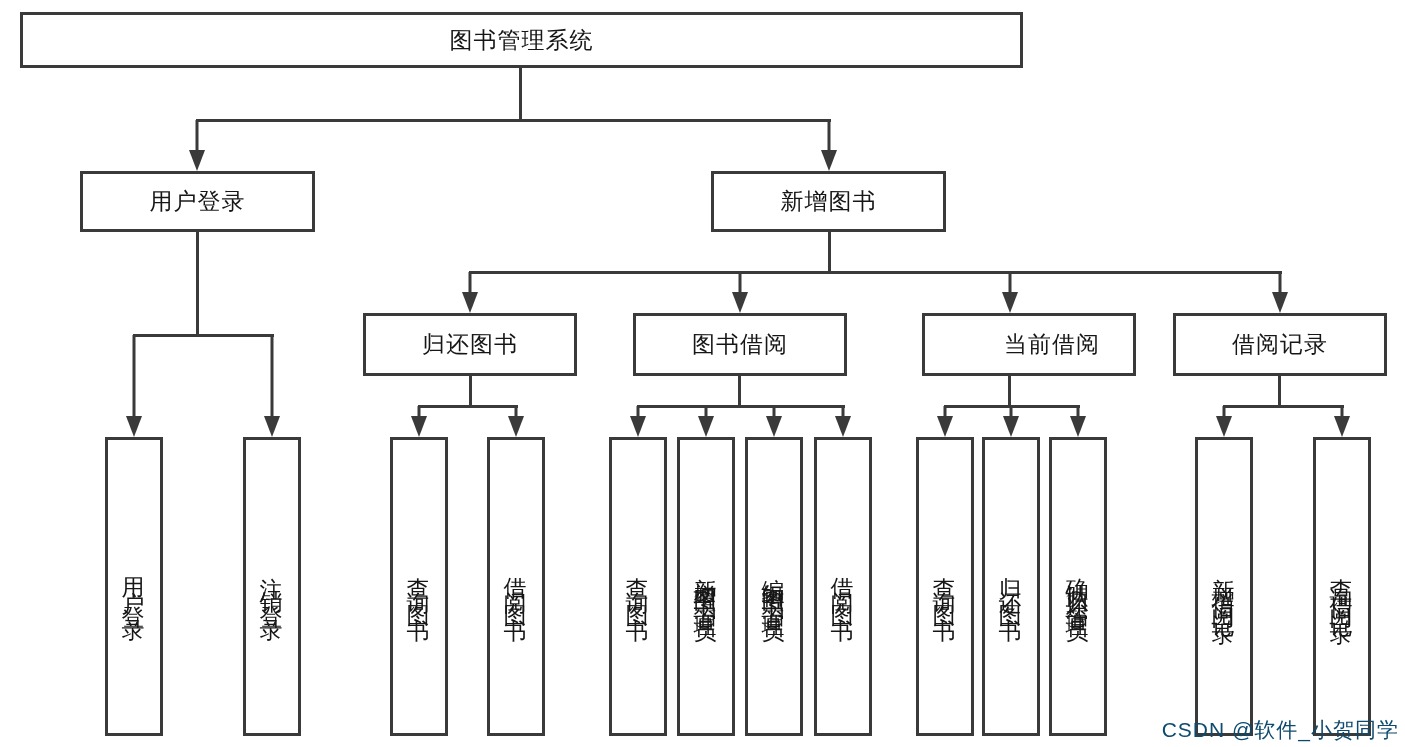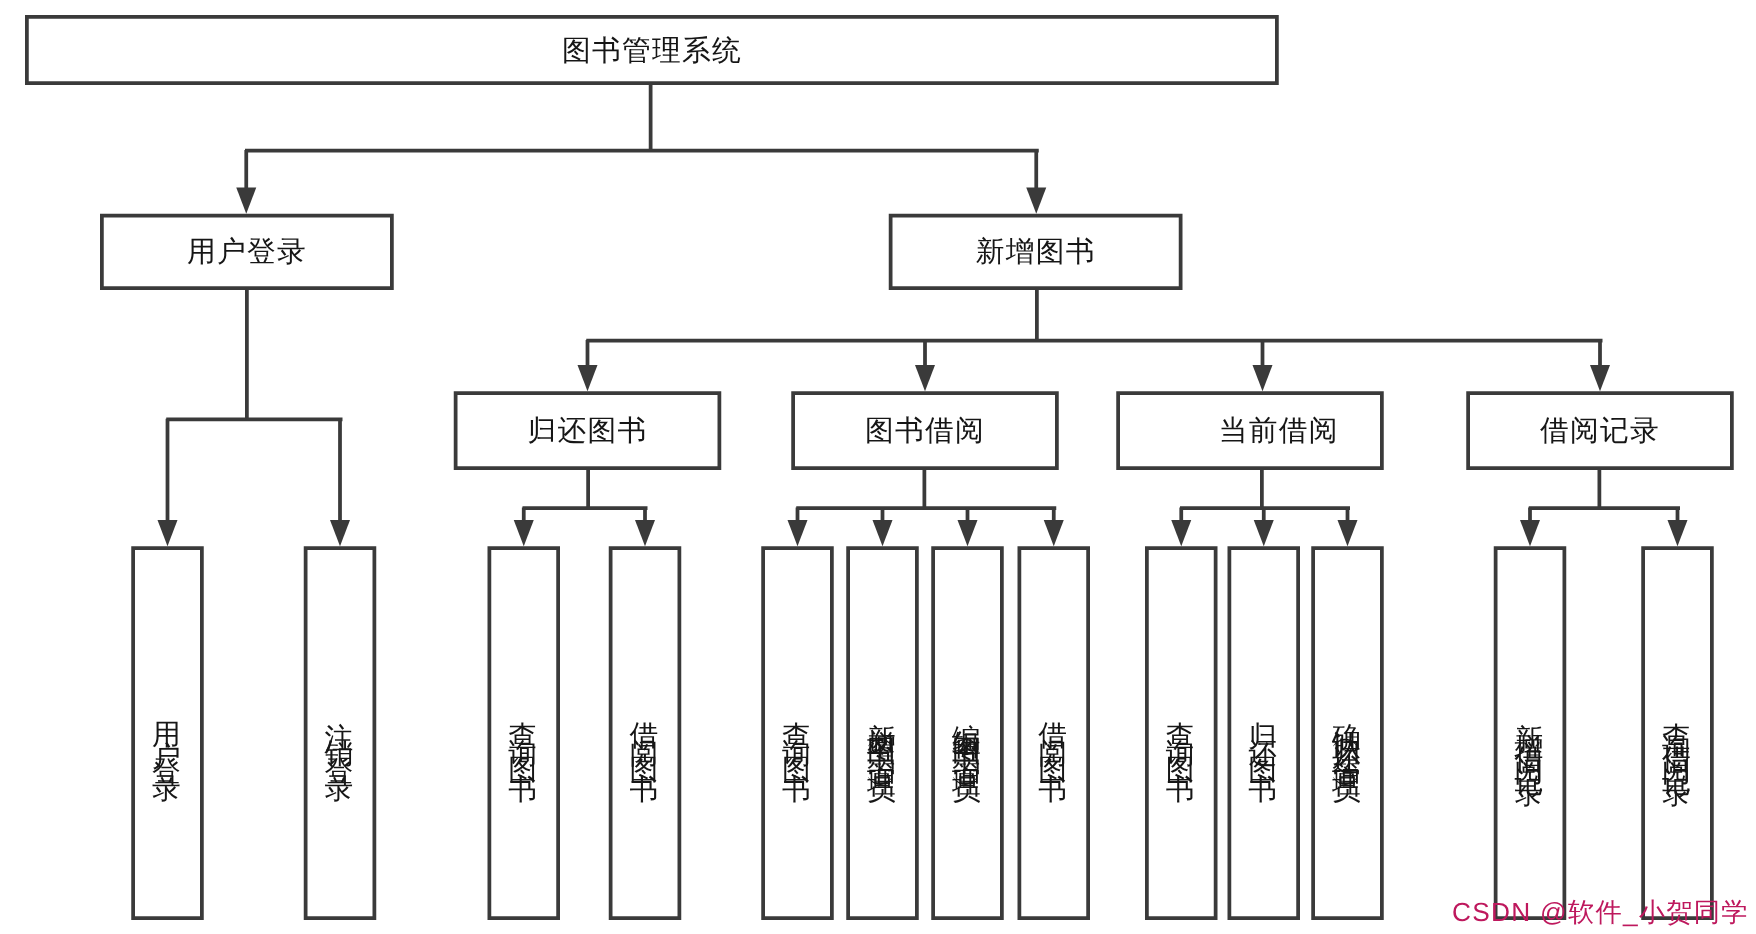--- a/index.html
+++ b/index.html
@@ -27,21 +27,21 @@
     position:absolute; left:50%; transform:translateX(-50%);
     top:0; bottom:14px; width:3px; background:#3a3a3a;
   }
   .arrow .head {
     position:absolute; left:0; bottom:0; width:0; height:0;
     border-left:8px solid transparent; border-right:8px solid transparent;
     border-top:21px solid #3a3a3a;
   }
   .watermark {
     position:absolute; right:6px; bottom:3px;
-    font-size:21px; color:#be185d; letter-spacing:1px; white-space:nowrap;
+    font-size:21px; color:#0c4a6e; letter-spacing:1px; white-space:nowrap;
   }
 </style>
 </head>
 <body>
 
 <div class="canvas">
 
   <div class="box" style="left:20px; top:12px; width:1003px; height:56px;">
     <span>图书管理系统</span>
   </div>
@@ -52,21 +52,21 @@
   <div class="box" style="left:711px; top:171px; width:235px; height:61px;">
     <span>新增图书</span>
   </div>
 
   <div class="box" style="left:363px; top:313px; width:214px; height:63px;">
     <span>归还图书</span>
   </div>
   <div class="box" style="left:633px; top:313px; width:214px; height:63px;">
     <span>图书借阅</span>
   </div>
-  <div class="box" style="left:893px; top:313px; width:214px; height:63px;padding-left:46px;">
+  <div class="box" style="left:922px; top:313px; width:214px; height:63px;padding-left:46px;">
     <span>当前借阅</span>
   </div>
   <div class="box" style="left:1173px; top:313px; width:214px; height:63px;">
     <span>借阅记录</span>
   </div>
 
   <div class="vbox" style="left:105px; top:437px;">
     <span class="vtext" style="letter-spacing: 14px;">用户登录</span>
   </div>
   <div class="vbox" style="left:243px; top:437px;">

